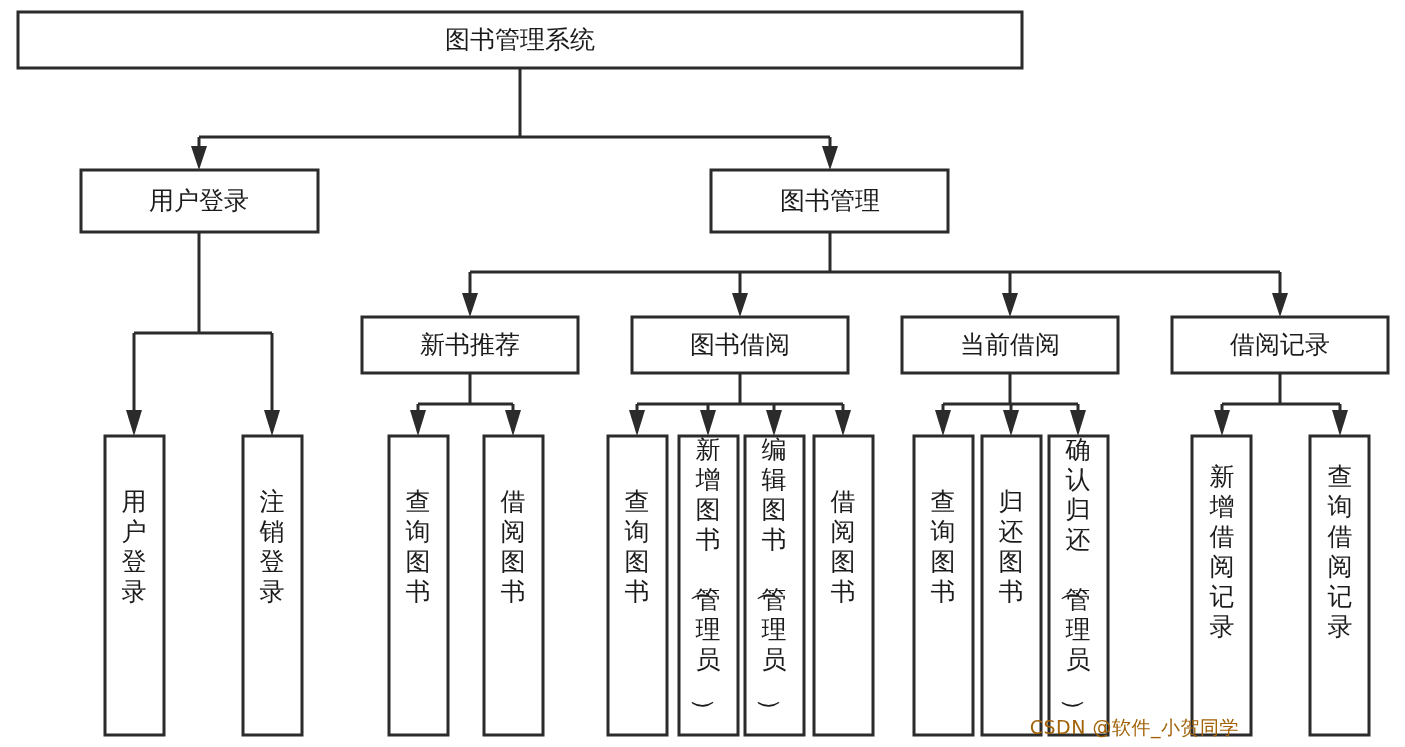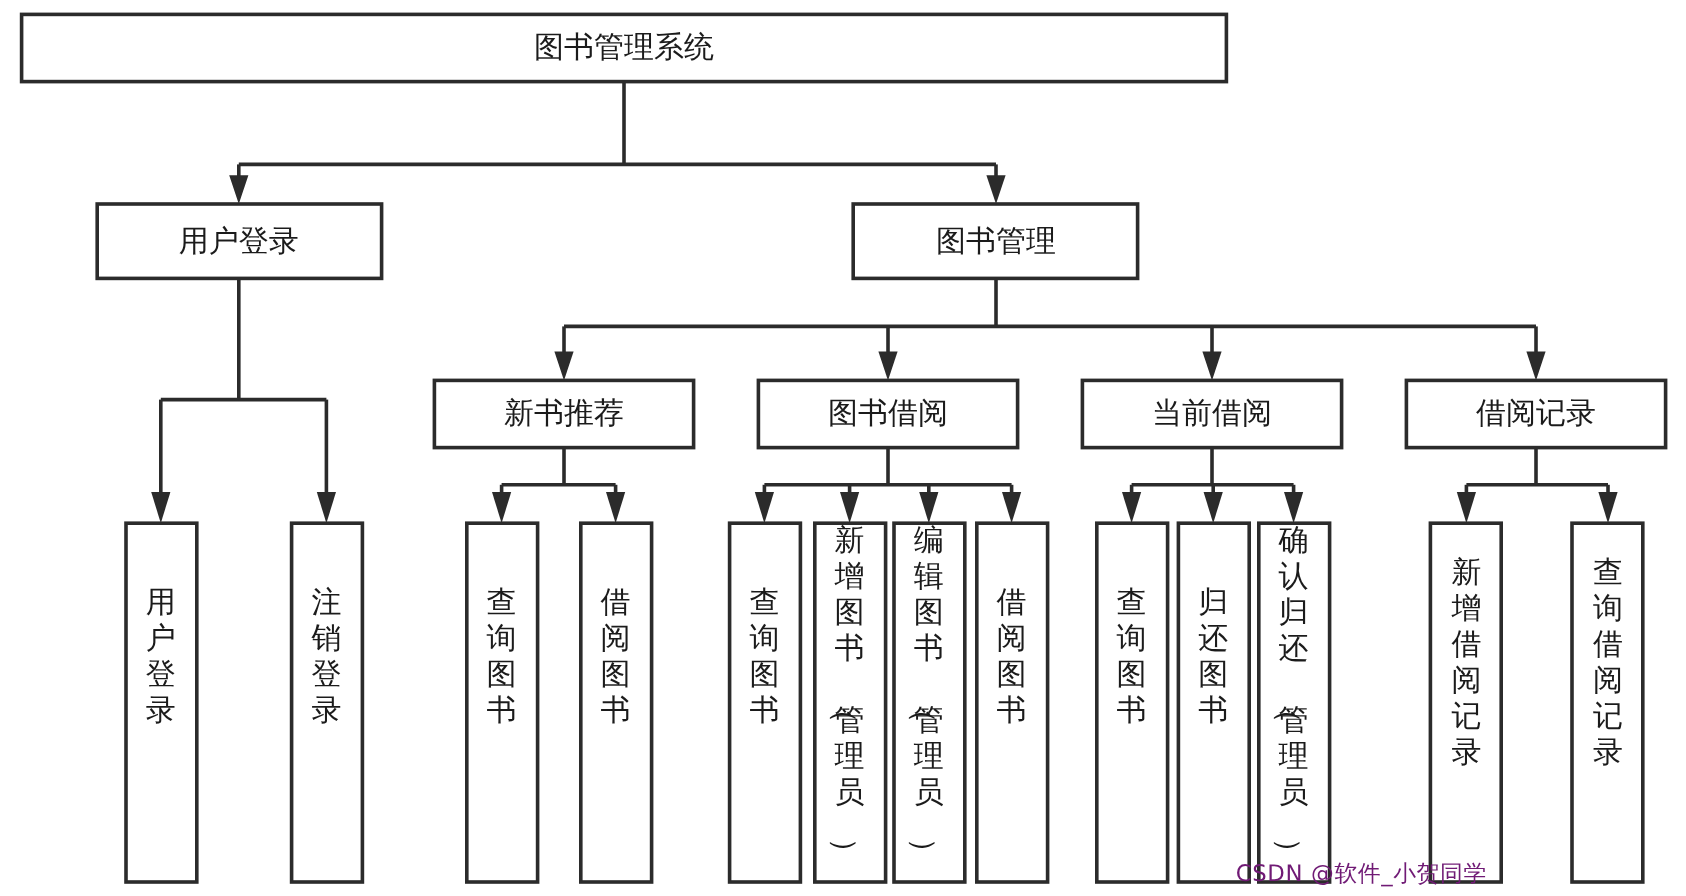--- a/index.html
+++ b/index.html
@@ -54,21 +54,21 @@
     font-family: "DejaVu Sans", "Liberation Sans", sans-serif;
     font-size: 25px;
     text-anchor: middle;
   }
   .watermark {
     position: absolute;
     right: 12px;
     bottom: 6px;
     font-family: "DejaVu Sans", "Liberation Sans", sans-serif;
     font-size: 19px;
-    color: #701a75;
+    color: #a16207;
     white-space: nowrap;
     letter-spacing: 0.5px;
     user-select: none;
   }
 </style>
 </head>
 <body>
 
 <div id="diagram-root">
 

